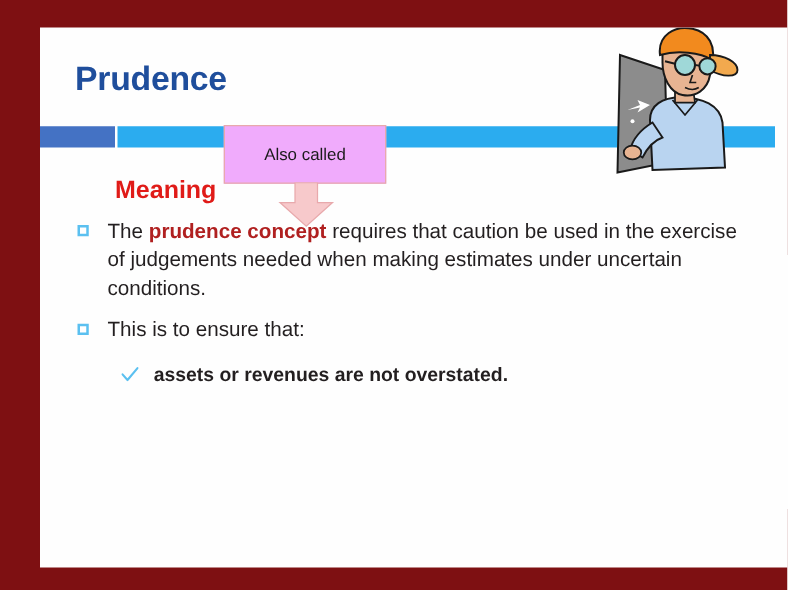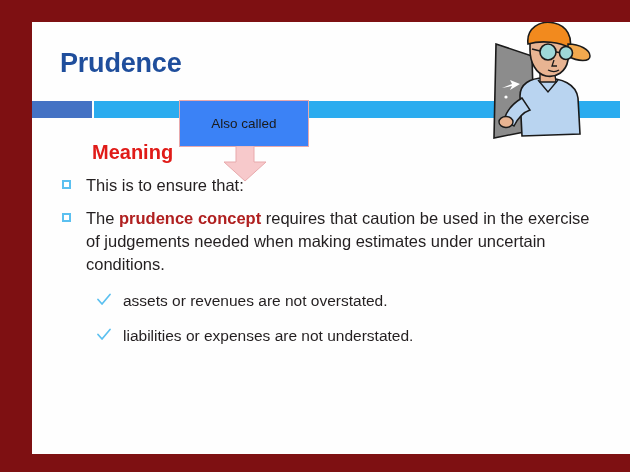--- a/index.html
+++ b/index.html
@@ -64,21 +64,21 @@
     background: #2BACEF;
   }
 
   
   #callout {
     position: absolute;
     left: 147px;
     top: 78px;
     width: 130px;
     height: 47px;
-    background: #3b82f6;
+    background: #f0abfc;
     border: 1px solid #E8A9AC;
     box-sizing: border-box;
     display: flex;
     flex-direction: column;
     align-items: center;
     justify-content: center;
   }
   #callout .line {
     font-size: 13.5px;
     color: #1A1A1A;
@@ -136,20 +136,21 @@
   }
   .bullet-text .hl {
     color: #B02020;
     font-weight: bold;
   }
 
   
   #sub-list {
     margin-top: 14px;
     margin-left: 35px;
+    font-weight: bold;
   }
   .check-row {
     position: relative;
     display: flex;
     align-items: flex-start;
     margin-bottom: 14px;
   }
   .chk-marker {
     flex: 0 0 auto;
     width: 14px;
@@ -234,45 +235,37 @@
         <path d="M14 0 L32 0 L32 16 L44 16 L23 35 L2 16 L14 16 Z" fill="#F7C9CB" stroke="#E8A9AC" stroke-width="1"></path>
       </svg>
     </div>
 
     <div id="meaning-heading">Meaning</div>
 
     <div id="body-list">
 
       <div class="bullet-row">
         <span class="sq-marker"></span>
-        <span class="bullet-text"><span>This is to ensure that:</span></span>
+        <span class="bullet-text"><span>The </span><span class="hl">prudence concept</span><span> requires that caution be used in the exercise of judgements needed when making estimates under uncertain conditions.</span></span>
       </div>
 
       <div class="bullet-row">
         <span class="sq-marker"></span>
-        <span class="bullet-text"><span>The </span><span class="hl">prudence concept</span><span> requires that caution be used in the exercise of judgements needed when making estimates under uncertain conditions.</span></span>
+        <span class="bullet-text"><span>This is to ensure that:</span></span>
       </div>
 
       <div id="sub-list">
 
         <div class="check-row">
           <span class="chk-marker">
             <svg width="14" height="14" viewBox="0 0 14 14" xmlns="http://www.w3.org/2000/svg">
               <path d="M1 6.5 L5 11 L13 1.5" fill="none" stroke="#5BC0F0" stroke-width="1.7" stroke-linecap="round" stroke-linejoin="round"></path>
             </svg>
           </span>
           <span class="check-text">assets or revenues are not overstated.</span>
         </div>
 
-        <div class="check-row">
-          <span class="chk-marker">
-            <svg width="14" height="14" viewBox="0 0 14 14" xmlns="http://www.w3.org/2000/svg">
-              <path d="M1 6.5 L5 11 L13 1.5" fill="none" stroke="#5BC0F0" stroke-width="1.7" stroke-linecap="round" stroke-linejoin="round"></path>
-            </svg>
-          </span>
-          <span class="check-text">liabilities or expenses are not understated.</span>
-        </div>
 
       </div>
     </div>
 
   </div>
 </div>
 
 </body></html>

